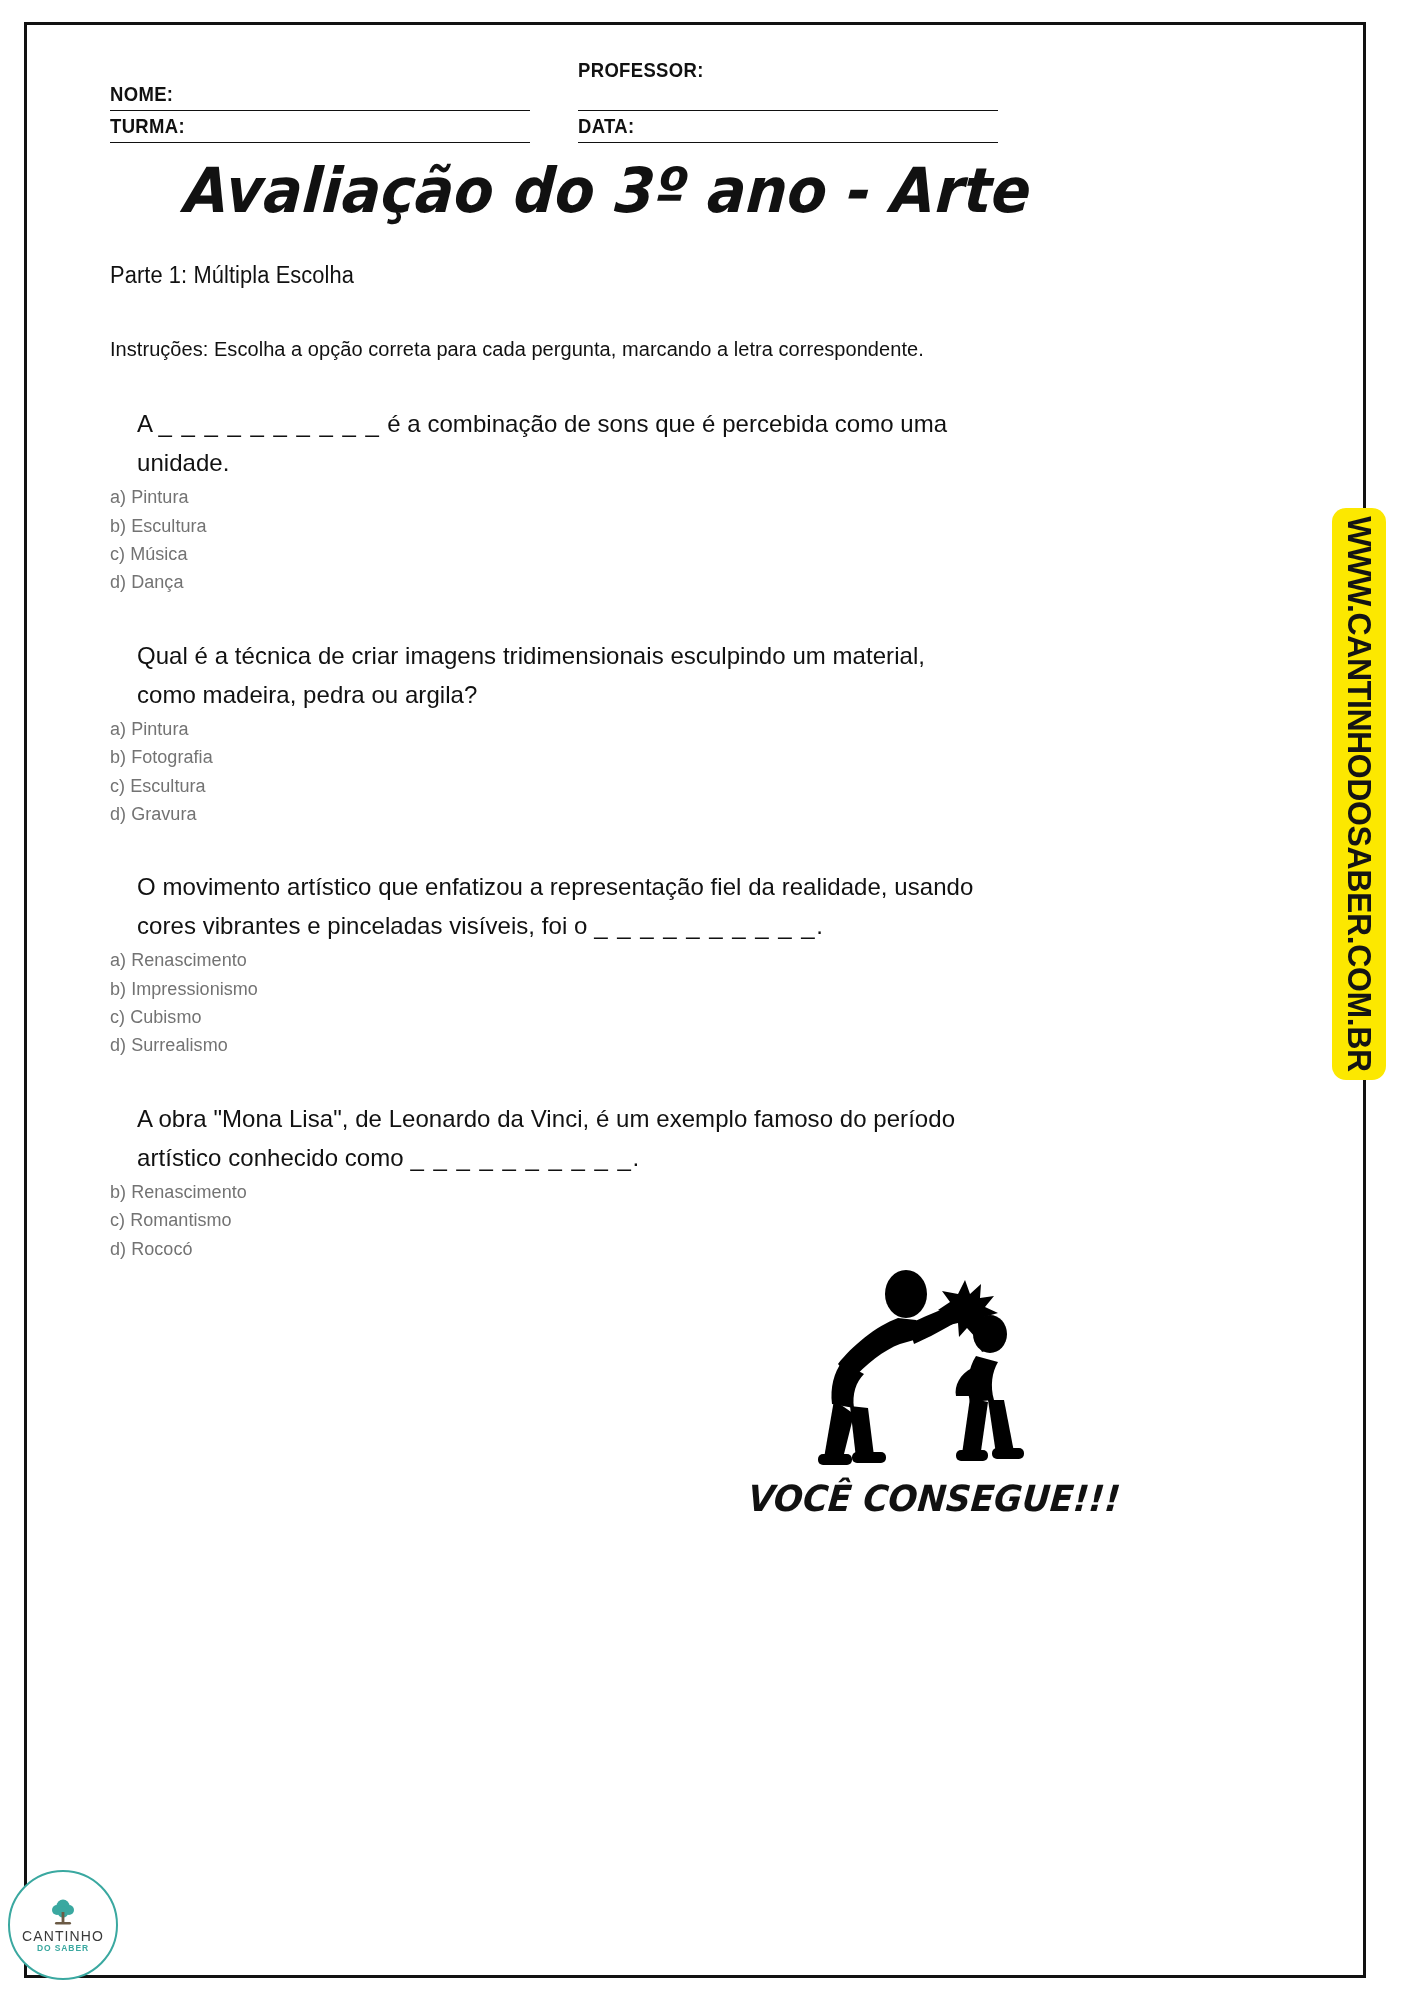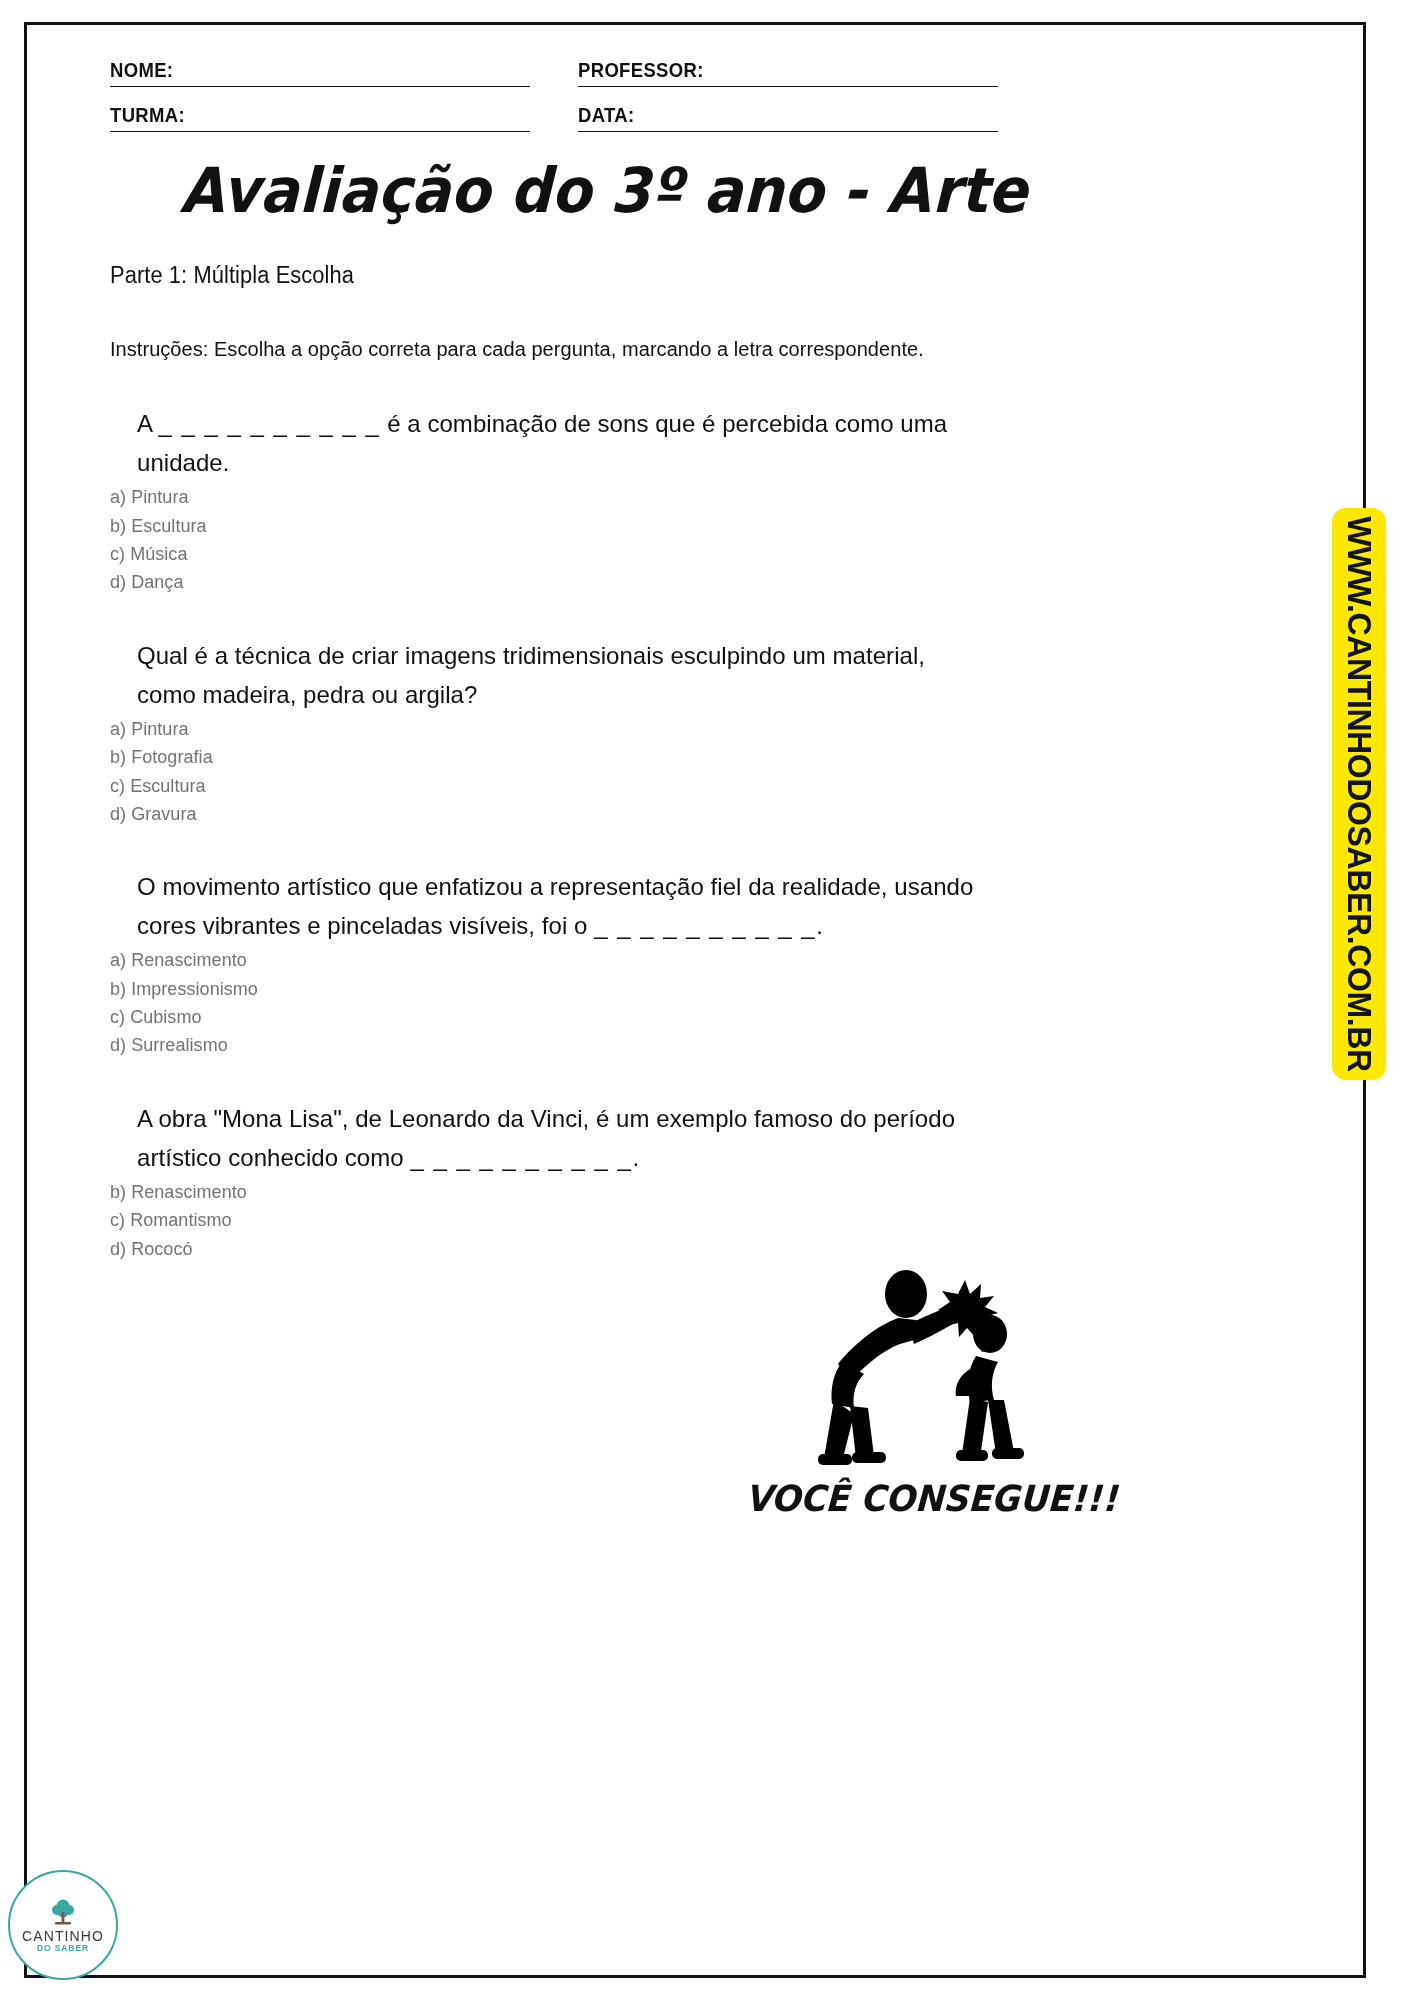--- a/index.html
+++ b/index.html
@@ -176,31 +176,31 @@
   }
 </style>
 </head>
 <body>
 
 <div id="page">
 
   <div id="frame"></div>
 
   <div class="hdr-row" style="left:110px; top:58px; width:890px; gap:48px;">
-    <div class="hdr-field" style="width:420px;">
+    <div class="hdr-field" style="width:420px;margin-top:24px;">
       <span class="hdr-label">NOME:</span>
       <span class="hdr-rule"></span>
     </div>
     <div class="hdr-field" style="width:420px;">
       <span class="hdr-label">PROFESSOR:</span>
       <span class="hdr-rule"></span>
     </div>
   </div>
 
-  <div class="hdr-row" style="left:110px; top:103px; width:890px; gap:48px;">
+  <div class="hdr-row" style="left:110px; top:114px; width:890px; gap:48px;">
     <div class="hdr-field" style="width:420px;">
       <span class="hdr-label">TURMA:</span>
       <span class="hdr-rule"></span>
     </div>
     <div class="hdr-field" style="width:420px;">
       <span class="hdr-label">DATA:</span>
       <span class="hdr-rule"></span>
     </div>
   </div>
 

